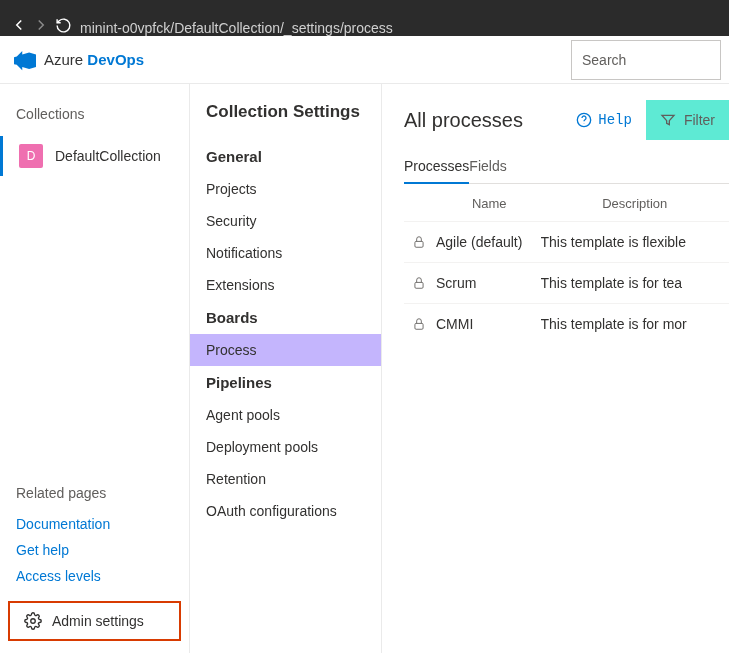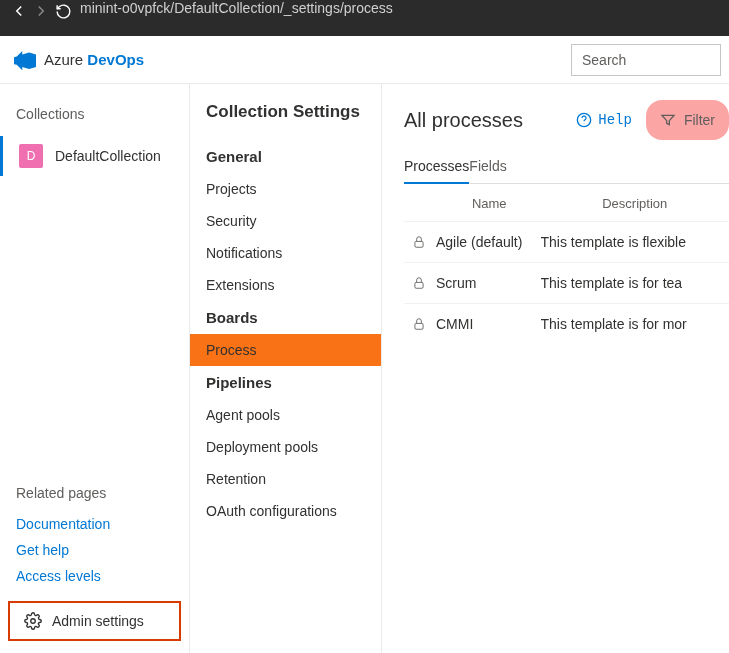--- a/index.html
+++ b/index.html
@@ -10,21 +10,21 @@
     width: 729px;
     height: 653px;
     overflow: hidden;
     background: #fff;
   }
   
   .browser-bar {
     height: 36px;
     background: #2b2b2b;
     display: flex;
-    align-items: flex-start;
+    align-items: flex-end;
     padding: 0 8px;
   }
   .nav-btn { color: #fff; display:flex; align-items:center; justify-content:center; width:22px; height:22px; cursor:pointer; }
   .nav-btn.disabled { color: #8a8a8a; cursor:default; }
   .url-bar {
     flex: 1;
     color: #d0d0d0;
     font-size: 14px;
     padding: 0 6px;
   }
@@ -37,21 +37,21 @@
     padding: 0 8px 0 14px;
     border-bottom: 1px solid #eaeaea;
   }
   .logo-wrap { display:flex; align-items:center; gap:8px; }
   .logo-svg { width:22px; height:22px; }
   .brand { font-size:15px; }
   .brand-strong { font-weight:600; color:#0078d4; }
   .brand-light { color:#333; }
   .search-box {
     border:1px solid #c8c6c4;
-    height:32px;
+    height:40px;
     width:150px;
     padding:0 10px;
     font-size:14px;
     color:#605e5c;
     display:flex;
     align-items:center;
     background:#fff;
   }
   
   .main {
@@ -102,34 +102,34 @@
     border-right: 1px solid #eaeaea;
     padding: 18px 0 0 0;
   }
   .col-mid h2 { font-size:17px; font-weight:600; padding:0 16px 18px; }
   .group-head { font-size:15px; font-weight:600; padding: 8px 16px 8px; }
   .nav-item {
     font-size:14px; color:#323130;
     padding: 8px 16px;
     cursor:pointer;
   }
-  .nav-item.active { background:#f97316; }
+  .nav-item.active { background:#c4b5fd; }
   
   .col-right {
     flex:1;
     padding: 16px 0 0 22px;
   }
   .right-header {
     display:flex; align-items:center; justify-content:space-between;
     padding-right:0;
   }
   .right-title { font-size:20px; font-weight:400; color:#323130; }
   .right-actions { display:flex; align-items:center; gap:0; }
   .help-link { color:#0078d4; display:flex; align-items:center; gap:6px; padding:8px 14px; cursor:pointer; font-size:14px;font-family:Liberation Mono, monospace;}
-  .filter-btn { background:#fca5a5; color:#605e5c; display:flex; align-items:center; gap:8px; padding:0 14px; height:40px; cursor:pointer; font-size:14px;border-radius:16px;}
+  .filter-btn { background:#5eead4; color:#605e5c; display:flex; align-items:center; gap:8px; padding:0 14px; height:40px; cursor:pointer; font-size:14px;}
   .tabs { display:flex; margin-top:10px; border-bottom:1px solid #e1dfdd; }
   .tab { padding:8px 0; font-size:14px; color:#605e5c; cursor:pointer; }
   .tab.active { color:#323130; border-bottom:2px solid #0078d4; margin-bottom:-1px; }
   .table { width:100%; border-collapse:collapse; }
   .th-row th { text-align:center; font-weight:400; color:#605e5c; font-size:13px; padding:12px 0 10px; }
   .th-name { padding-left:34px !important; width:42%; }
   .td-row td { padding:12px 0; border-top:1px solid #f3f2f1; font-size:14px; }
   .cell-name { display:flex; align-items:center; gap:10px; padding-left:8px; }
   .lock-ico { width:14px; height:14px; stroke:#605e5c; fill:none; stroke-width:1.5; }
   .desc { color:#323130; white-space:nowrap; overflow:hidden; }

